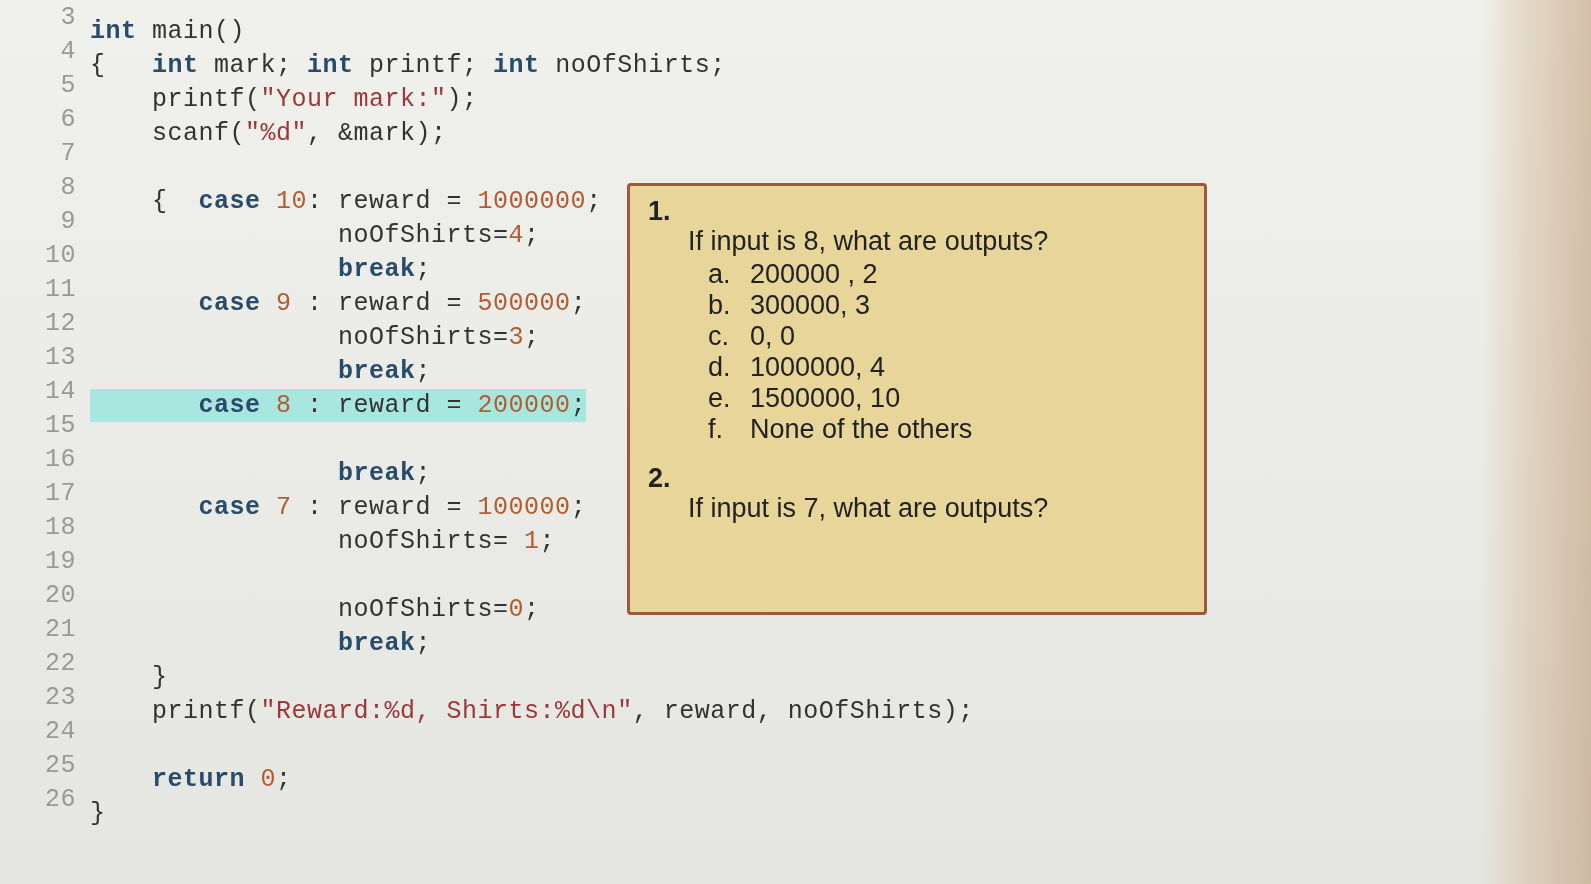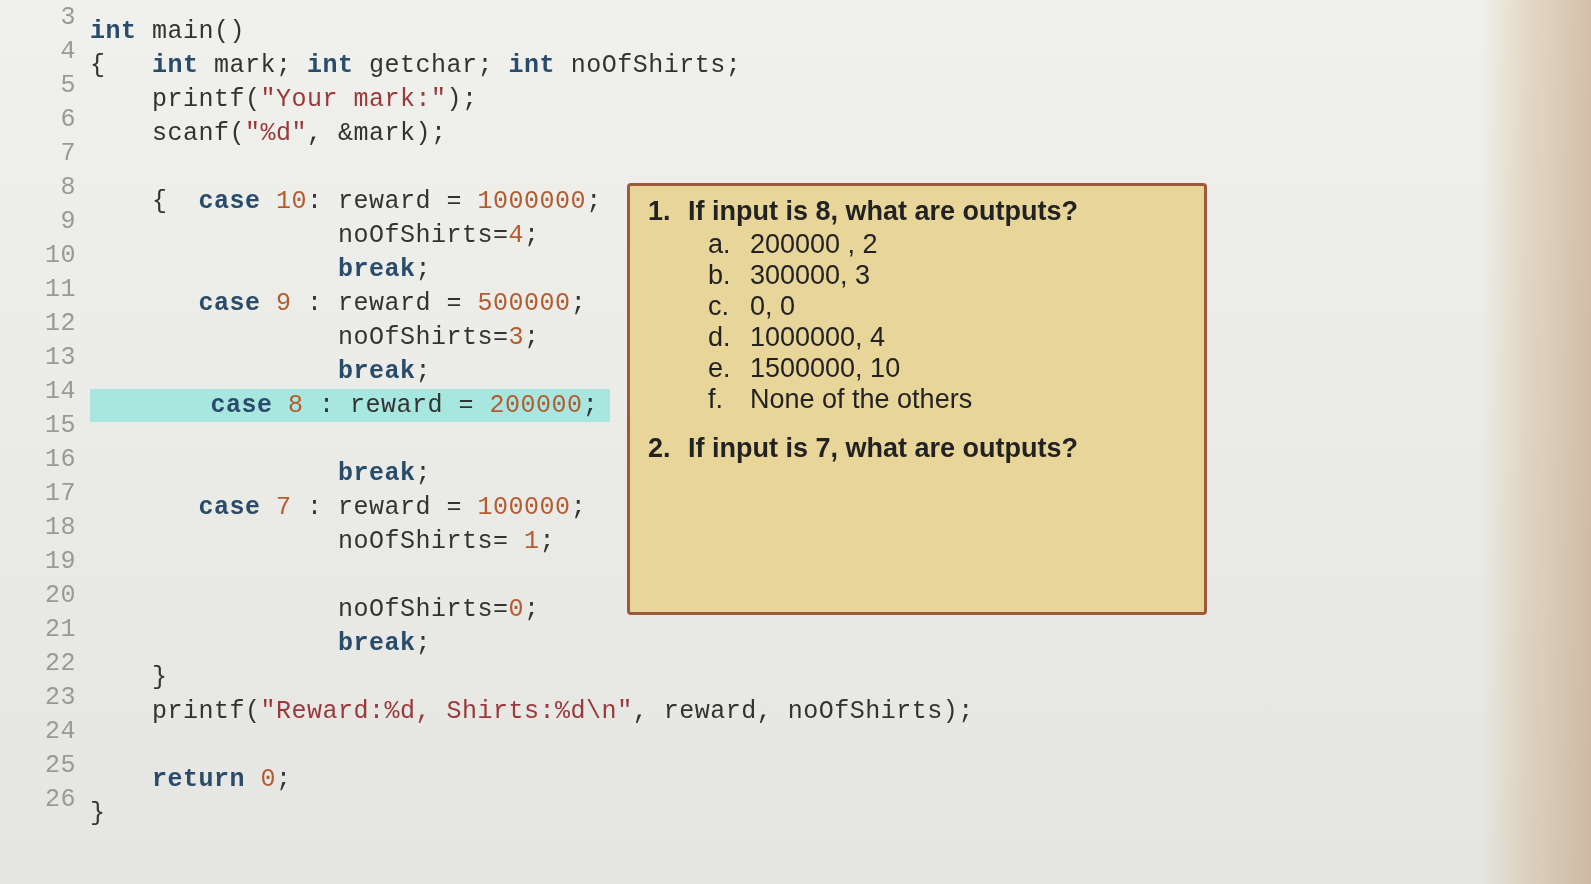--- a/index.html
+++ b/index.html
@@ -45,40 +45,40 @@
     color: #333;
     margin-top: 28px;
   }
   .kw { color: #2a4c6b; font-weight: bold; }
   .str { color: #9a393b; }
   .fmt { color: #9a393b; }
   .num { color: #b35c2f; }
   .hl {
     background: #a8e6e0;
     display: inline-block;
-    padding: 2px 12px;
+    padding: 2px 0;
   }
   .question-box {
     position: absolute;
     top: 183px;
     left: 627px;
     width: 580px;
     height: 432px;
     background: #e8d59a;
     border: 3px solid #9c5a3a;
     border-radius: 4px;
     padding: 10px 18px;
     font-family: Arial, sans-serif;
     font-size: 27px;
     color: #222;
     box-sizing: border-box;
   }
   .q-row { display: flex; margin-bottom: 2px; }
   .q-num { width: 40px; font-weight: bold; }
-  .q-text { flex: 1; font-weight: bold; }
+  .q-text { flex: 1; font-weight: normal; margin-top: 30px; }
   .opt-row { display: flex; margin-left: 60px; font-weight: normal; }
   .opt-lbl { width: 42px; }
   .opt-val { }
   .spacer { height: 18px; }
   .edge-deco {
     position: absolute;
     right: 0;
     top: 0;
     width: 110px;
     height: 100%;
@@ -91,21 +91,21 @@
 
 <div class="page-wrap">
 
   <div class="code-area" id="code-area">
       <div class="code-line">
         <div class="line-num">3</div>
         <div class="code-content"><span class="kw">int</span><span> main()</span></div>
       </div>
       <div class="code-line">
         <div class="line-num">4</div>
-        <div class="code-content"><span>{   </span><span class="kw">int</span><span> mark; </span><span class="kw">int</span><span> getchar; </span><span class="kw">int</span><span> noOfShirts;</span></div>
+        <div class="code-content"><span>{   </span><span class="kw">int</span><span> mark; </span><span class="kw">int</span><span> printf; </span><span class="kw">int</span><span> noOfShirts;</span></div>
       </div>
       <div class="code-line">
         <div class="line-num">5</div>
         <div class="code-content"><span>    printf(</span><span class="str">"Your mark:"</span><span>);</span></div>
       </div>
       <div class="code-line">
         <div class="line-num">6</div>
         <div class="code-content"><span>    scanf(</span><span class="str">"</span><span class="fmt">%d</span><span class="str">"</span><span>, &amp;mark);</span></div>
       </div>
       <div class="code-line">

